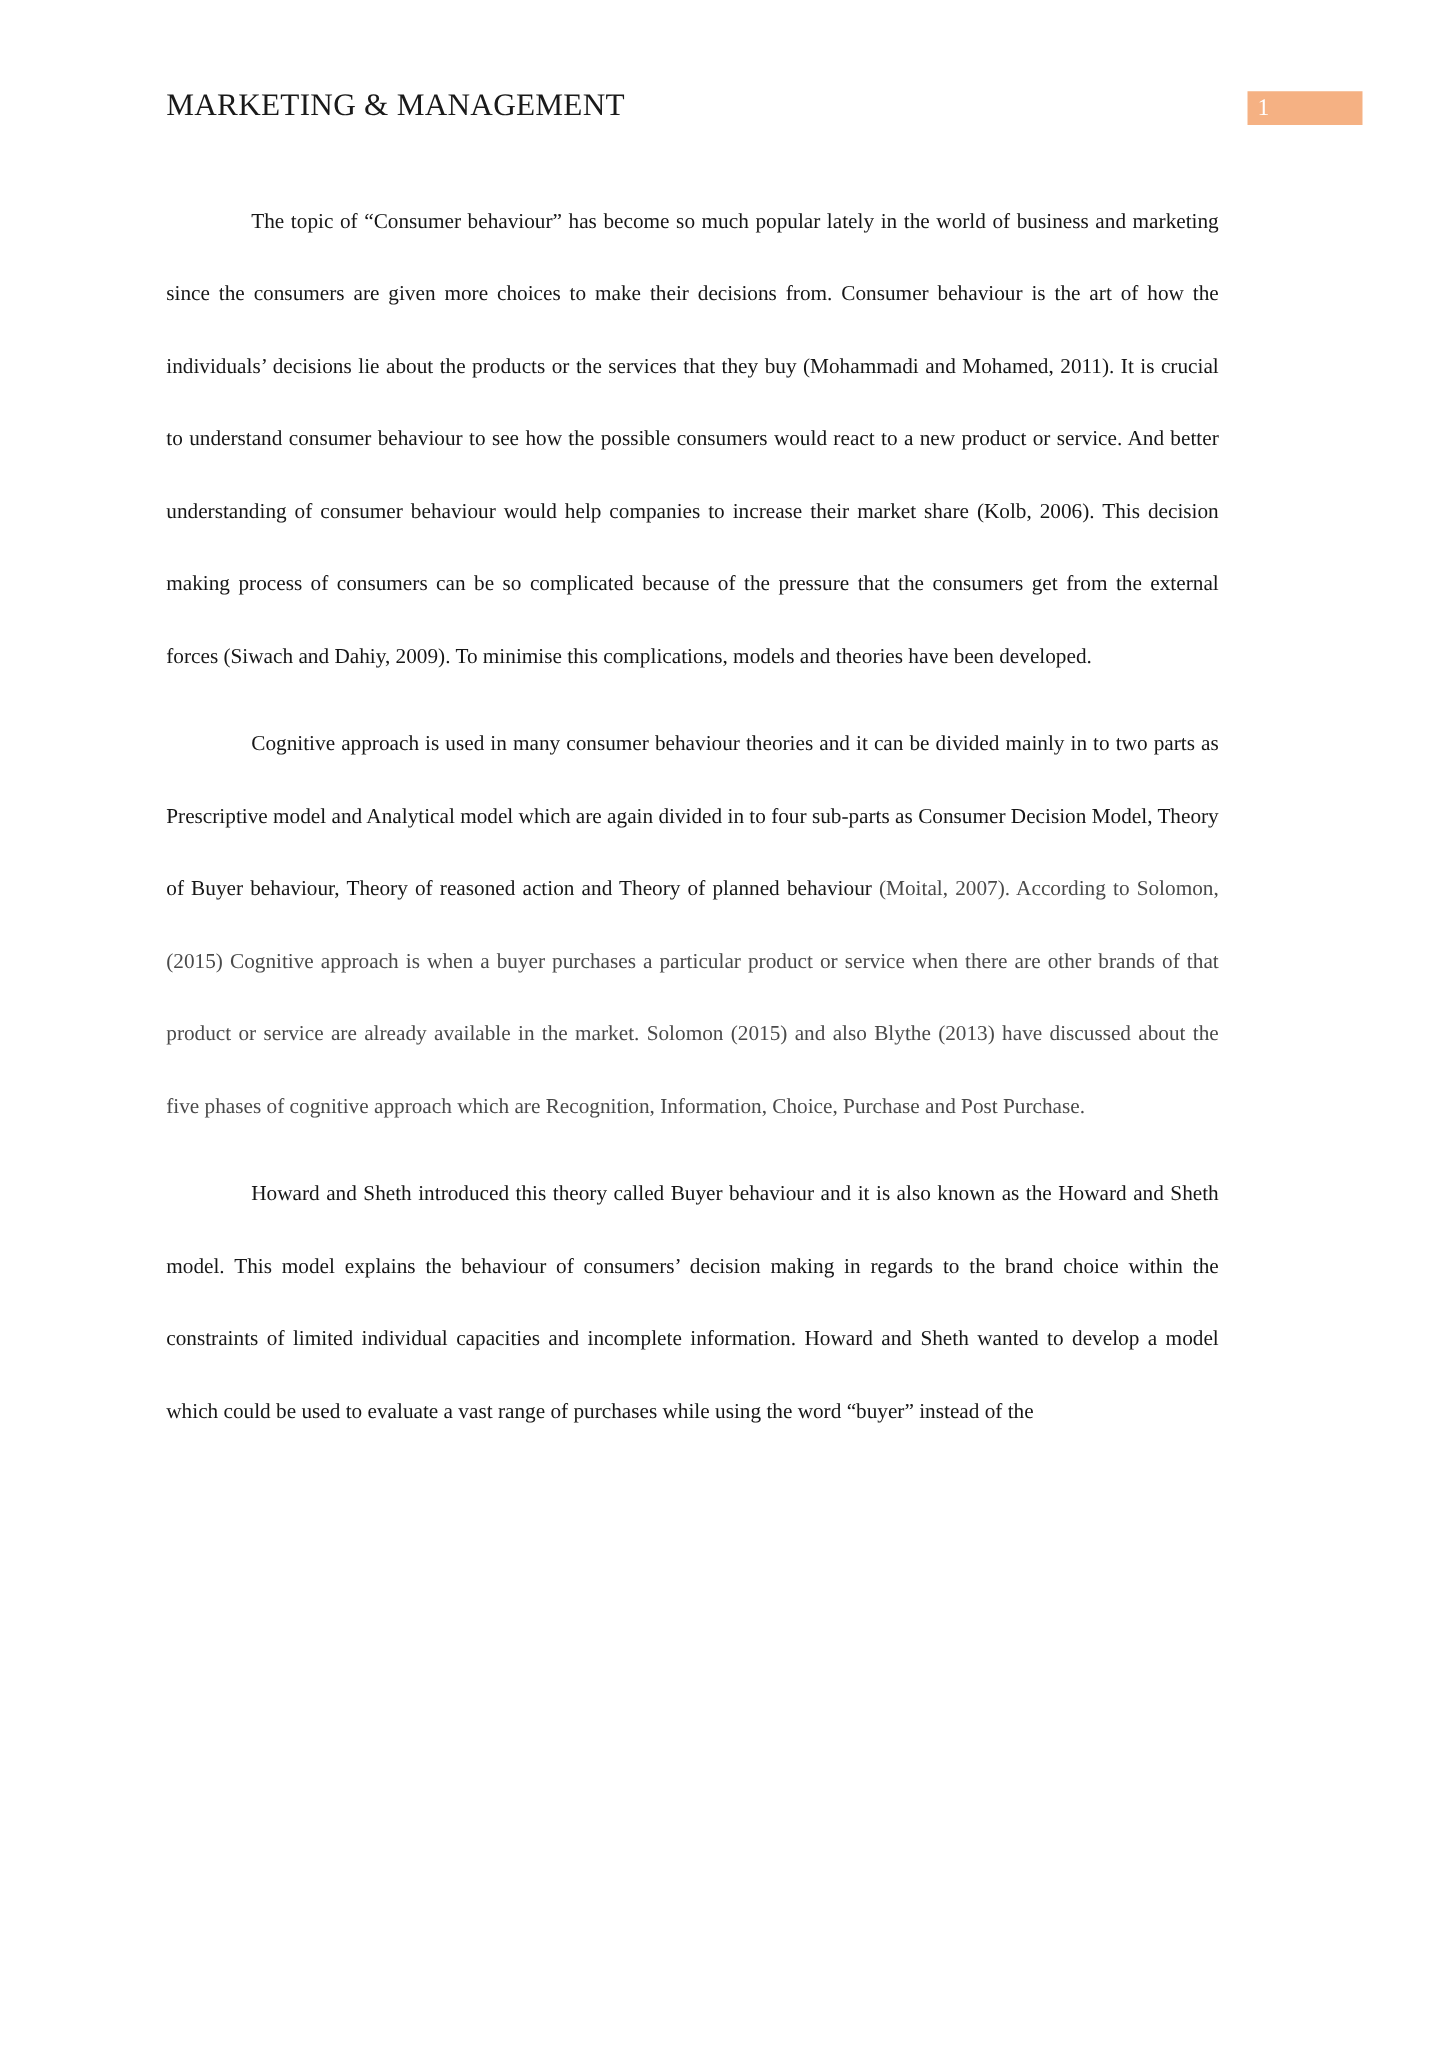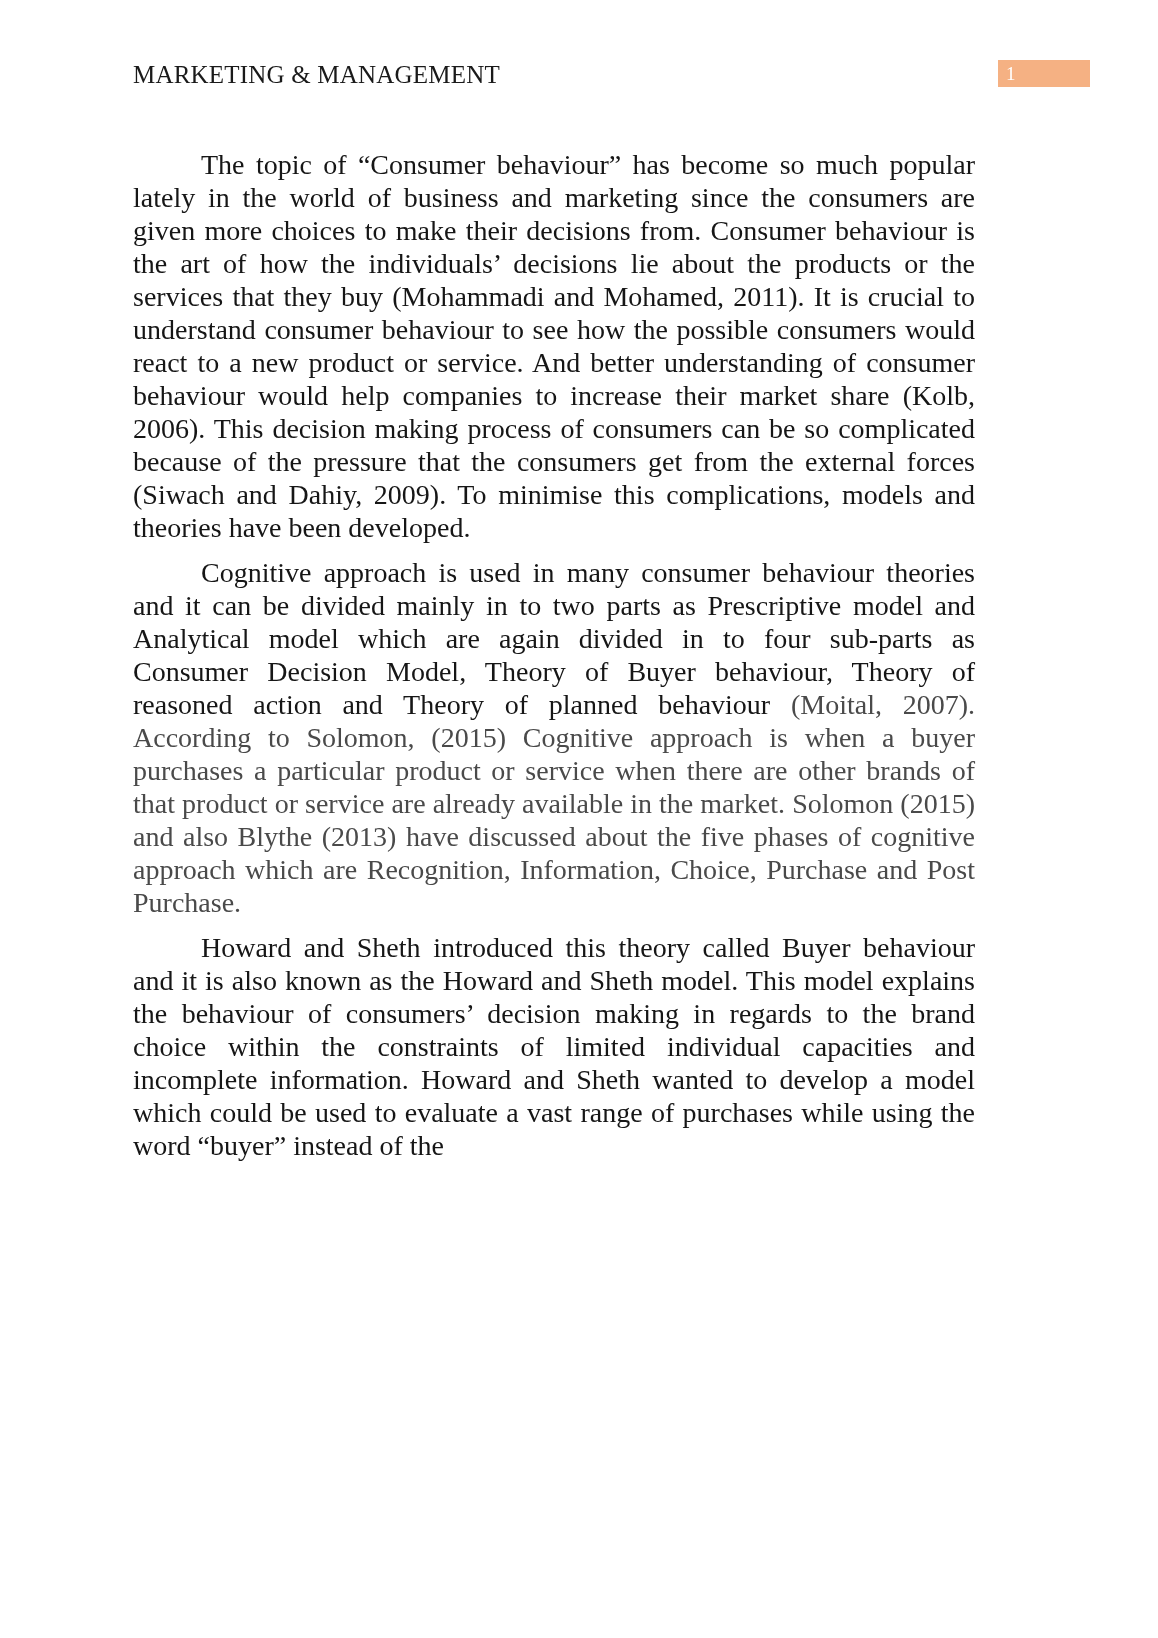--- a/index.html
+++ b/index.html
@@ -20,21 +20,21 @@
     box-sizing: border-box;
   }
   
   .page-header {
     position: absolute;
     left: 133px;
     top: 60px;
     width: 957px;
     height: 40px;
     display: flex;
-    align-items: flex-start;
+    align-items: flex-end;
     justify-content: space-between;
   }
   .header-title {
     font-family: "Liberation Serif", "DejaVu Serif", serif;
     font-size: 25px;
     line-height: 30px;
     letter-spacing: 0.2px;
     color: #1a1a1a;
     white-space: nowrap;
   }
@@ -57,22 +57,22 @@
   
   .body-content {
     position: absolute;
     left: 133px;
     top: 148px;
     width: 842px;
   }
   .para {
     text-align: justify;
     text-justify: inter-word;
-    font-size: 28px;
-    line-height: 33px;
+    font-size: 17px;
+    line-height: 58px;
     margin: 0 0 12px 0;
     text-indent: 68px;
     hyphens: none;
   }
   .tone-dark { color: #161616; }
   .tone-grey { color: #4a4a4a; }
 </style>
 </head>
 <body>
 

